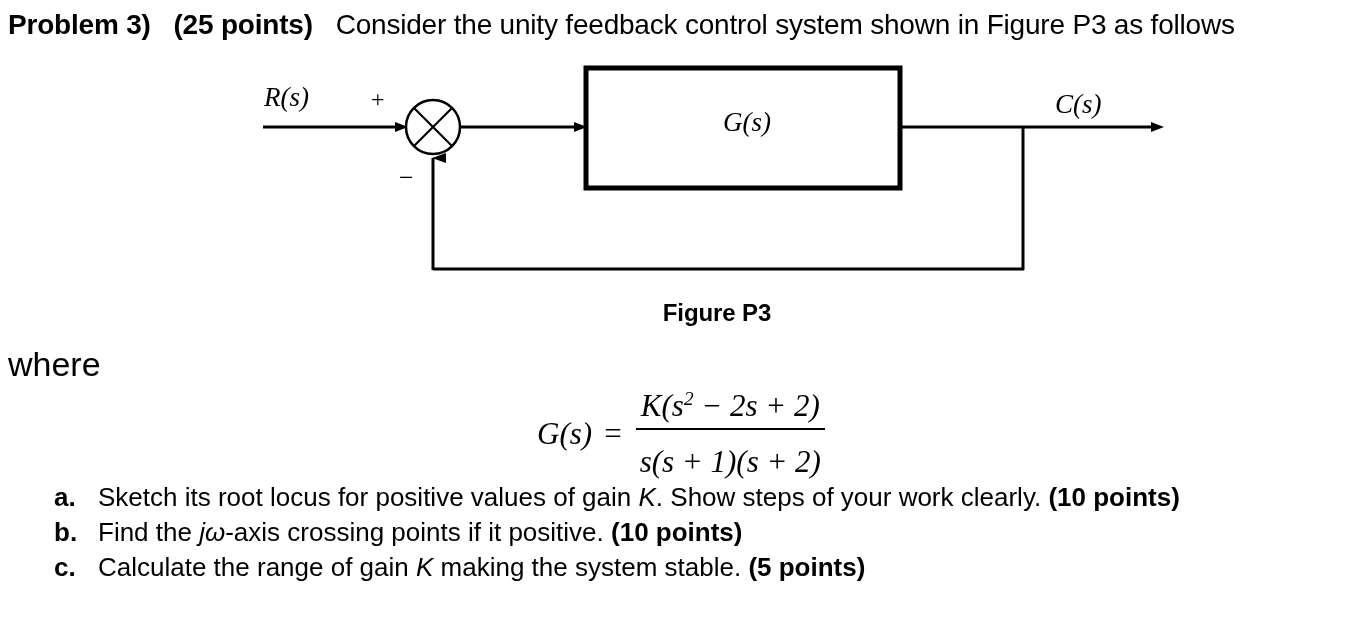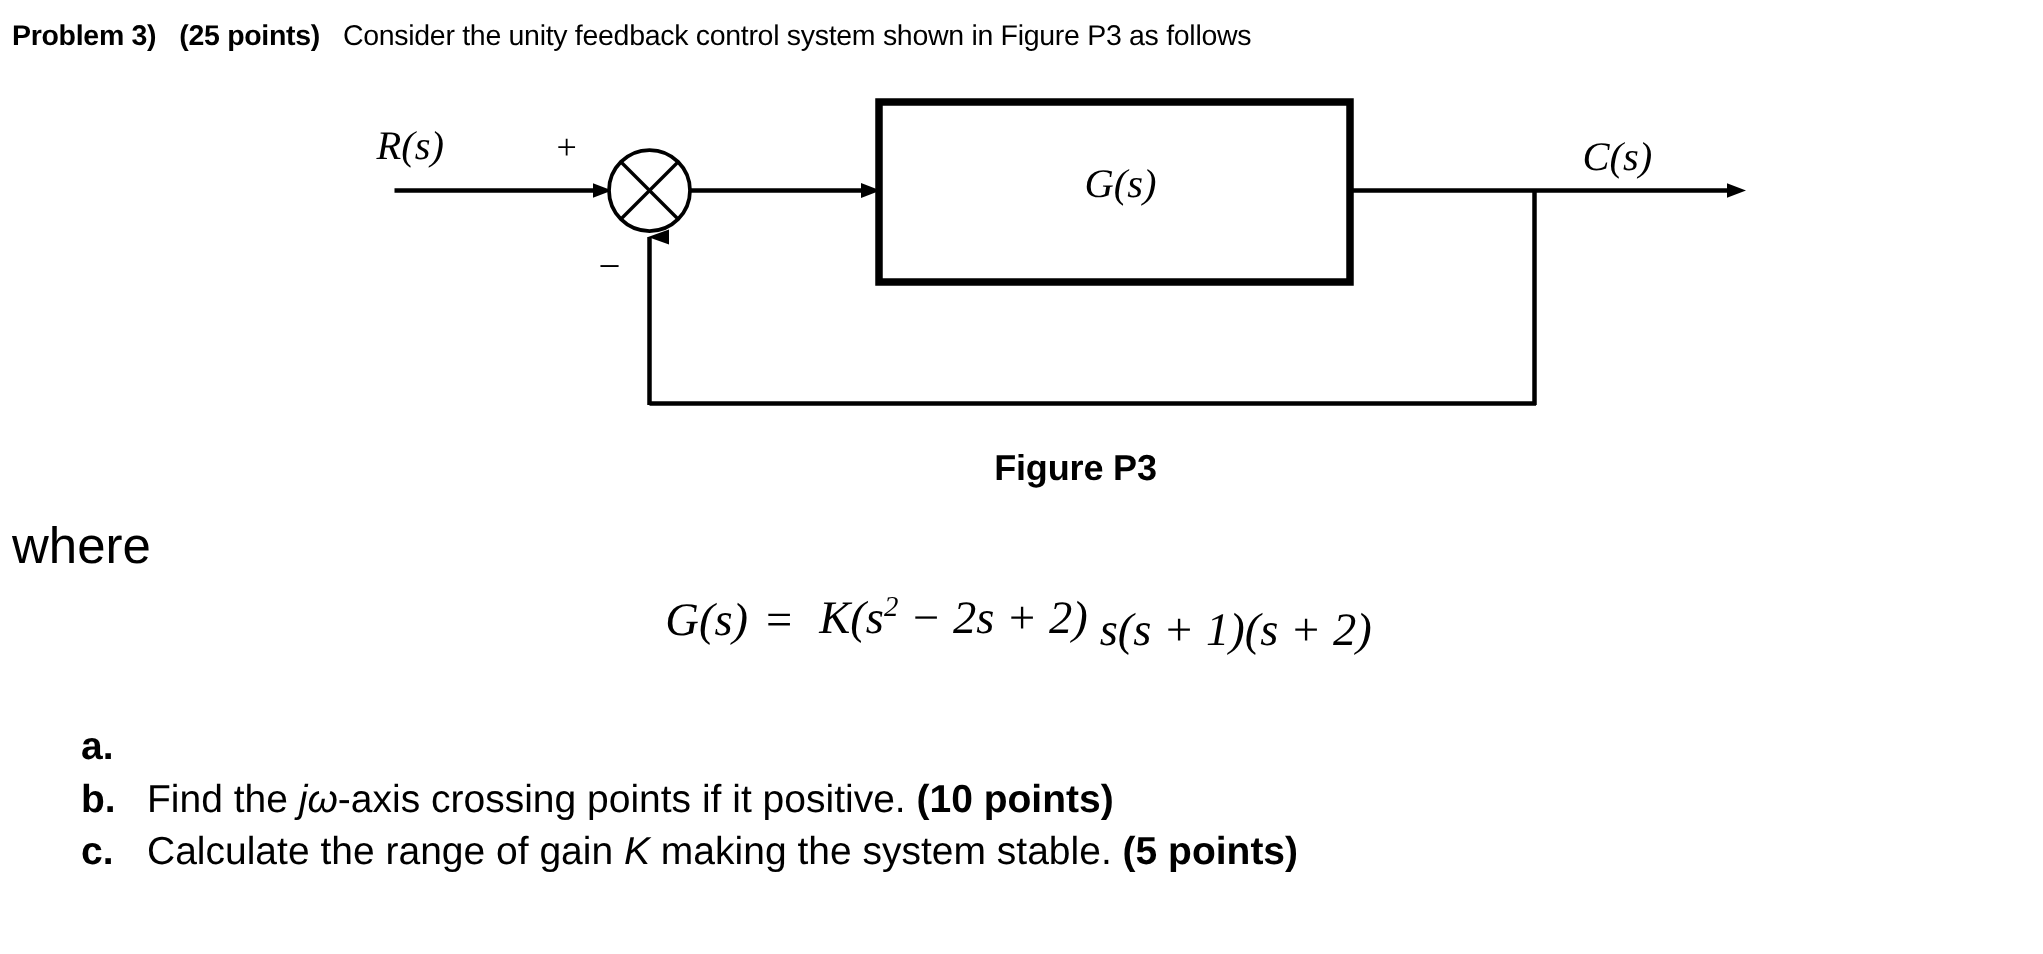--- a/index.html
+++ b/index.html
@@ -15,21 +15,21 @@
     font-family: "Liberation Sans", sans-serif;
     color: #000000;
   }
 
   
   #problem-header {
     position: absolute;
     left: 8px;
     top: 8px;
     width: 1346px;
-    font-size: 19px;
+    font-size: 28px;
     line-height: 34px;
     white-space: nowrap;
     letter-spacing: -0.2px;
   }
   #problem-header .bold { font-weight: bold; }
 
   
   #figure-area {
     position: absolute;
     left: 0;
@@ -49,21 +49,21 @@
     white-space: nowrap;
   }
   .sign-label {
     position: absolute;
     font-family: "Liberation Serif", "DejaVu Serif", serif;
     font-size: 24px;
     color: #000000;
     white-space: nowrap;
   }
 
-  #label-rs  { left: 251px; top: 36px; }
+  #label-rs  { left: 264px; top: 36px; }
   #label-gs  { left: 723px; top: 61px; }
   #label-cs  { left: 1055px; top: 43px; }
   #label-plus  { left: 371px; top: 40px; }
   #label-minus { left: 399px; top: 117px; font-size: 26px; }
 
   
   #figure-caption {
     position: absolute;
     left: 0;
     top: 299px;
@@ -103,21 +103,21 @@
     font-size: 31px;
     margin-right: 12px;
     white-space: nowrap;
   }
   .eq-eq {
     font-size: 31px;
     margin-right: 14px;
   }
   .eq-frac {
     display: inline-flex;
-    flex-direction: row;
+    flex-direction: column;
     align-items: center;
     vertical-align: middle;
   }
   .eq-num, .eq-den {
     font-size: 31px;
     font-style: italic;
     white-space: nowrap;
     padding: 0 4px;
     line-height: 1.18;
   }
@@ -222,20 +222,21 @@
     <span class="eq-num"><span>K(s</span><sup>2</sup><span> − 2s + 2)</span></span>
     <span class="eq-bar"></span>
     <span class="eq-den">s(s + 1)(s + 2)</span>
   </span>
 </div>
 
 <div id="question-list">
 
   <div class="q-item">
     <span class="q-marker">a.</span>
+    <span class="q-text"><span>Sketch its root locus for positive values of gain </span><span class="italic">K</span><span>. Show steps of your work clearly. </span><span class="bold">(10 points)</span></span>
   </div>
 
   <div class="q-item">
     <span class="q-marker">b.</span>
     <span class="q-text"><span>Find the </span><span class="italic">jω</span><span>-axis crossing points if it positive. </span><span class="bold">(10 points)</span></span>
   </div>
 
   <div class="q-item">
     <span class="q-marker">c.</span>
     <span class="q-text"><span>Calculate the range of gain </span><span class="italic">K</span><span> making the system stable. </span><span class="bold">(5 points)</span></span>

